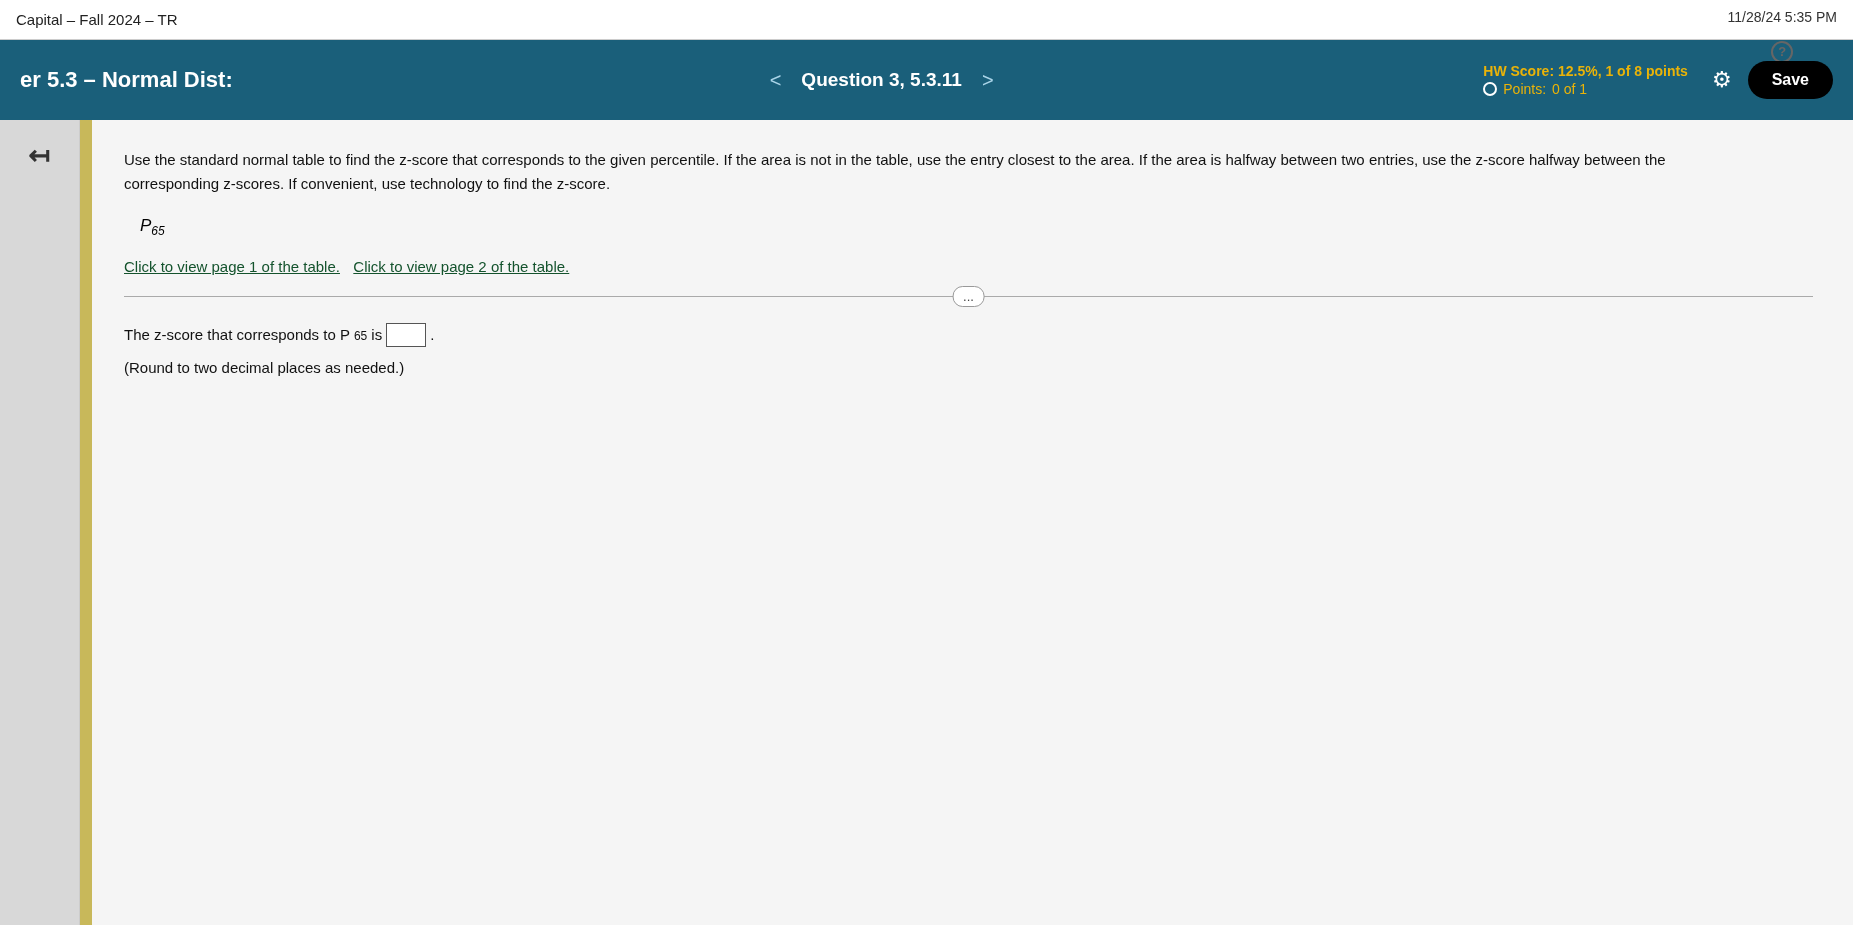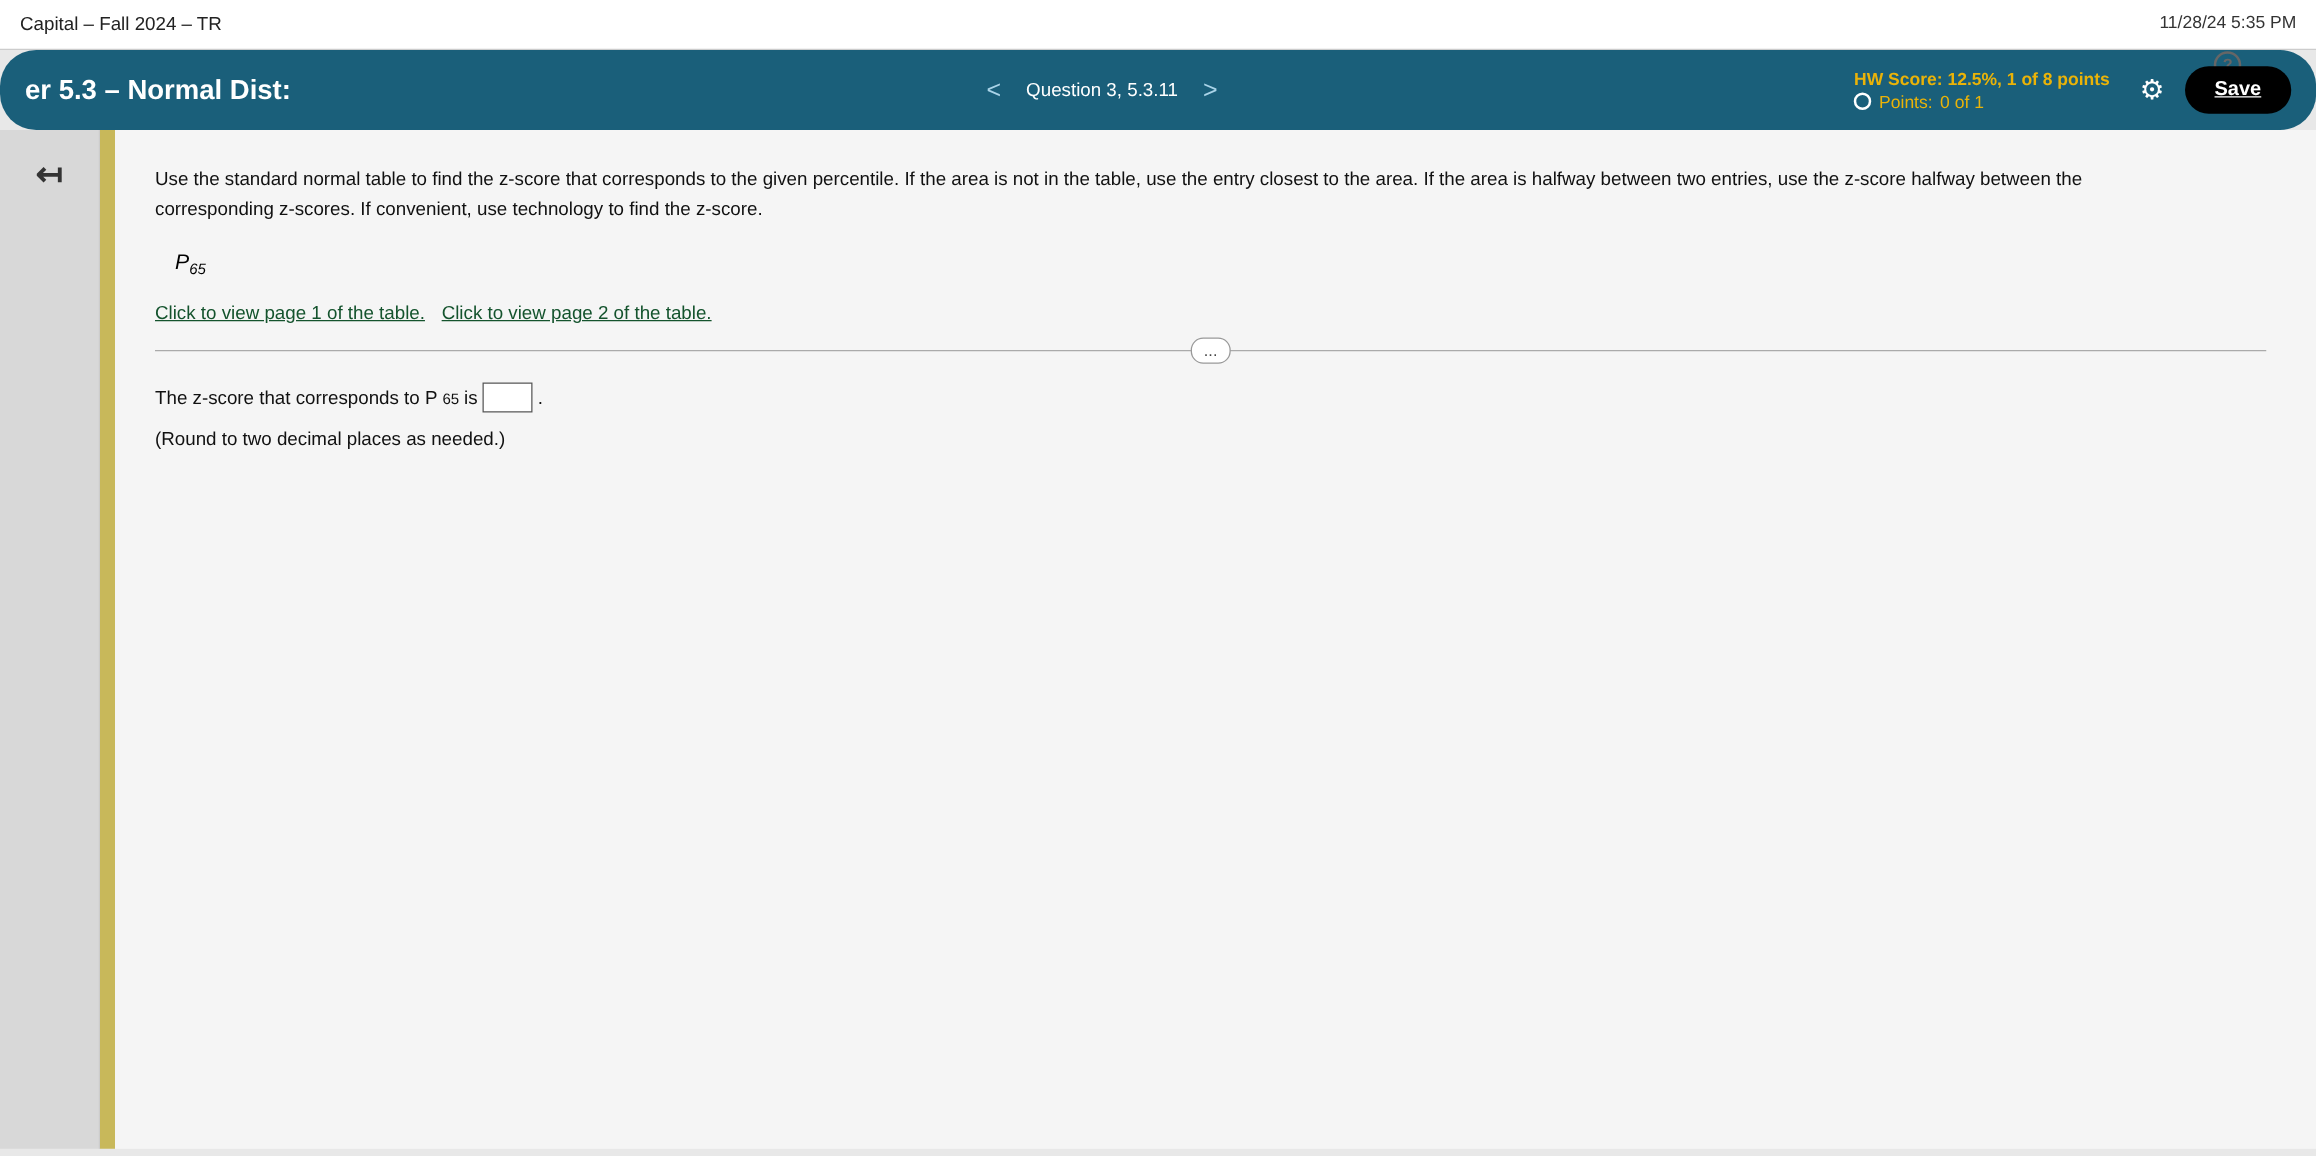--- a/index.html
+++ b/index.html
@@ -45,26 +45,25 @@
       justify-content: center;
       font-size: 13px;
       font-weight: bold;
       color: #666;
       cursor: pointer;
     }
 
     
     #section-header {
       background: #1a5f7a;
-      height: 64px;
+      height: 80px;
       display: flex;
       align-items: center;
       padding: 0 20px;
       gap: 0;
-      border-radius: 29px;
     }
     #section-title {
       color: #ffffff;
       font-size: 22px;
       font-weight: bold;
       min-width: 260px;
     }
     #question-nav {
       display: flex;
       align-items: center;
@@ -75,22 +74,22 @@
     .nav-arrow {
       background: transparent;
       border: none;
       color: #aad4e8;
       font-size: 20px;
       cursor: pointer;
       padding: 4px 8px;
     }
     #question-label {
       color: #ffffff;
-      font-size: 15px;
-      font-weight: normal;
+      font-size: 19px;
+      font-weight: bold;
     }
     #score-section {
       display: flex;
       flex-direction: column;
       align-items: flex-start;
       margin-right: 24px;
       color: #eab308;
       font-size: 14px;
       gap: 2px;
     }
@@ -119,21 +118,20 @@
     }
     #save-button {
       background: #000000;
       color: #ffffff;
       border: none;
       border-radius: 20px;
       padding: 10px 24px;
       font-size: 16px;
       font-weight: bold;
       cursor: pointer;
-      text-decoration: underline;
     }
 
     
     #main-area {
       display: flex;
       flex-direction: row;
       min-height: 815px;
     }
 
     

